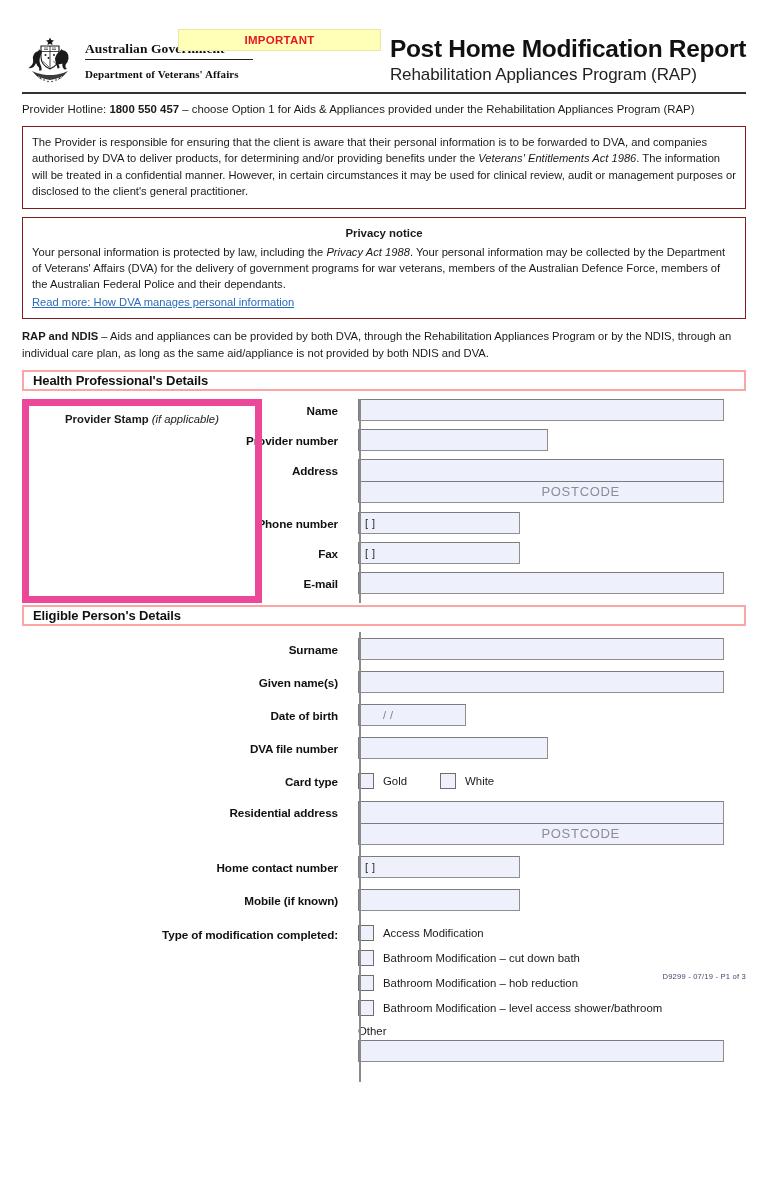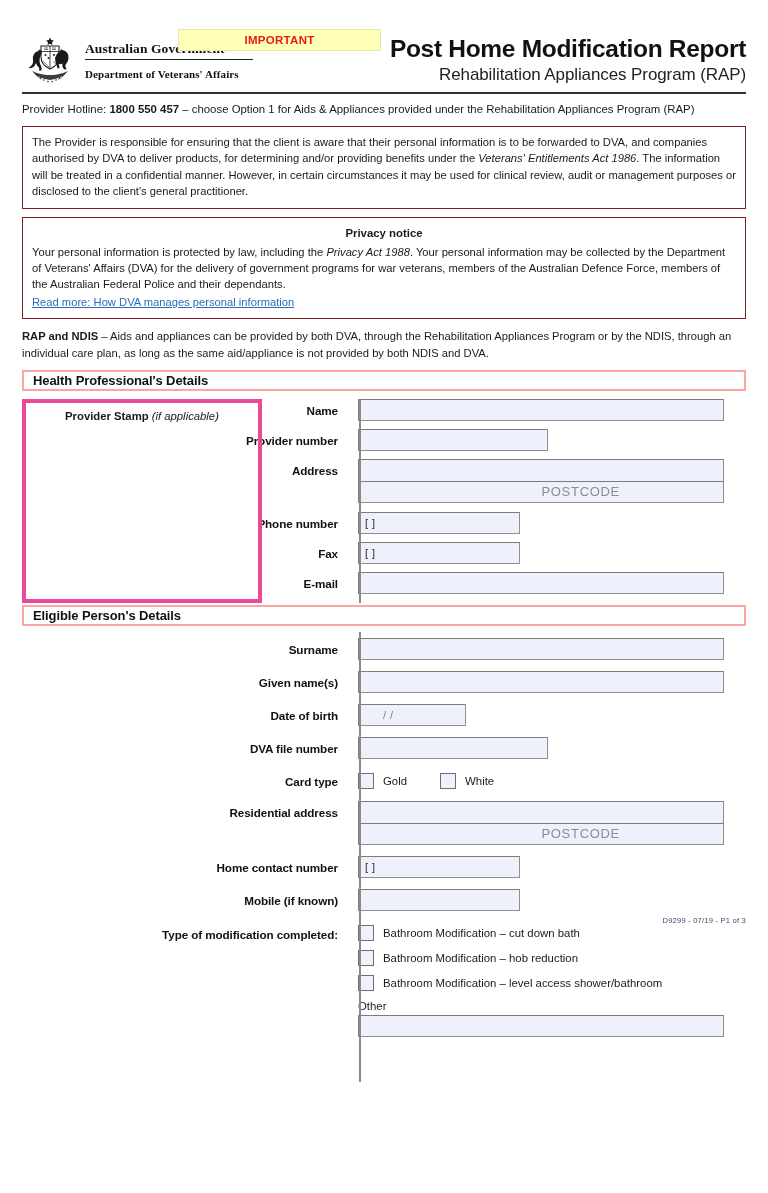--- a/index.html
+++ b/index.html
@@ -51,21 +51,21 @@
     width: 168px;
   }
   .gov-line2 {
     font-family: "Liberation Serif", serif;
     font-weight: bold;
     font-size: 11px;
     color: #111;
     padding-top: 8px;
     letter-spacing: 0.1px;
   }
-  .title-block { text-align: right; padding-bottom: 1px; }
+  .title-block { text-align: left; padding-bottom: 1px; }
   .title-main {
     font-size: 24.5px;
     font-weight: bold;
     letter-spacing: -0.3px;
     color: #111;
     line-height: 1.05;
   }
   .title-sub {
     font-size: 17px;
     color: #222;
@@ -131,21 +131,21 @@
     color: #111;
     letter-spacing: -0.1px;
   }
 
   
   .form-body { position: relative; padding-top: 8px; }
   .stamp-box {
     position: absolute;
     left: 0; top: 8px;
     width: 240px; height: 204px;
-    border: 4px solid #ec4899;
+    border: 7px solid #ec4899;
     text-align: center;
     padding-top: 7px;
     font-size: 11.3px;
     font-weight: bold;
   }
   .stamp-box i { font-weight: normal; font-style: italic; }
 
   .divider {
     position: absolute;
     top: 8px;
@@ -226,21 +226,21 @@
     white-space: nowrap;
   }
   .cb-inline { display: flex; align-items: center; }
   .cb-inline + .cb-inline { margin-left: 33px; }
 
   .other-label { font-size: 11.4px; margin-bottom: 3px; margin-top: 2px; }
 
   .footer-code {
     position: absolute;
     right: 22px;
-    bottom: 112px;
+    bottom: 81px;
     font-size: 7.6px;
     color: #3e4a6b;
     letter-spacing: 0.2px;
   }
 </style>
 </head>
 <body>
 
 <div class="page">
 
@@ -449,20 +449,24 @@
       <div class="fld-wrap">
         <div class="field w-mobile"></div>
       </div>
     </div>
 
     <div class="row" style="margin-bottom:0;">
       <div class="lbl">Type of modification completed:</div>
       <div class="fld-wrap" style="padding-top:2px;">
         <div class="cbrow">
           <div class="cb"></div>
+          <span class="cb-label">Access Modification</span>
+        </div>
+        <div class="cbrow">
+          <div class="cb"></div>
           <span class="cb-label">Bathroom Modification – cut down bath</span>
         </div>
         <div class="cbrow">
           <div class="cb"></div>
           <span class="cb-label">Bathroom Modification – hob reduction</span>
         </div>
         <div class="cbrow">
           <div class="cb"></div>
           <span class="cb-label">Bathroom Modification – level access shower/bathroom</span>
         </div>

